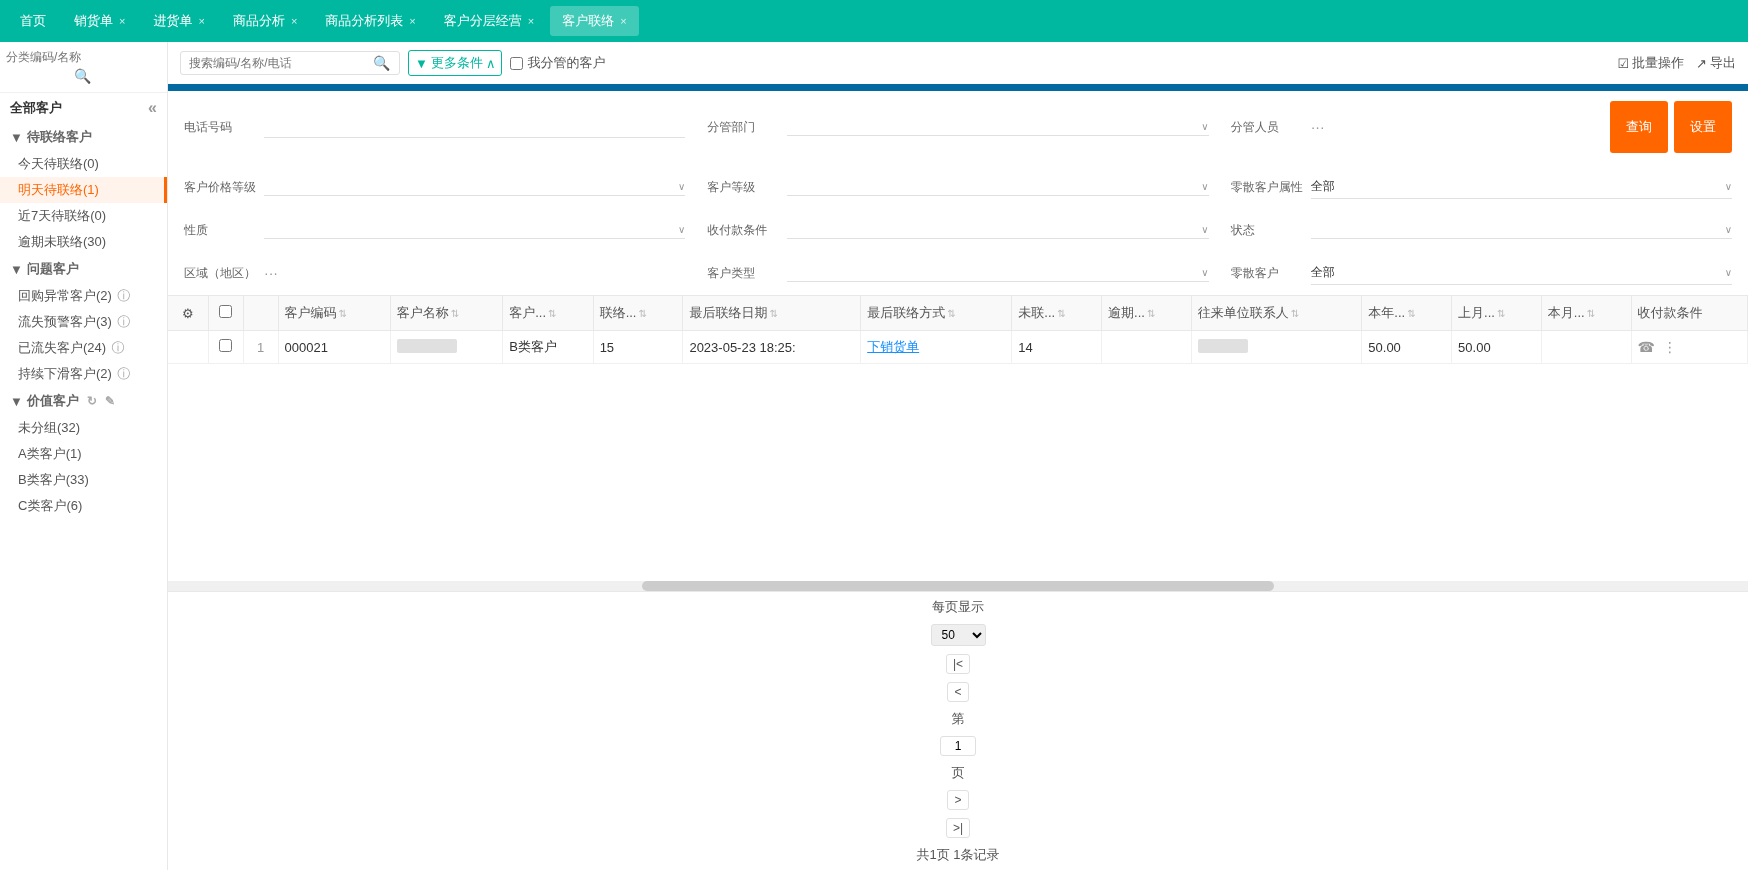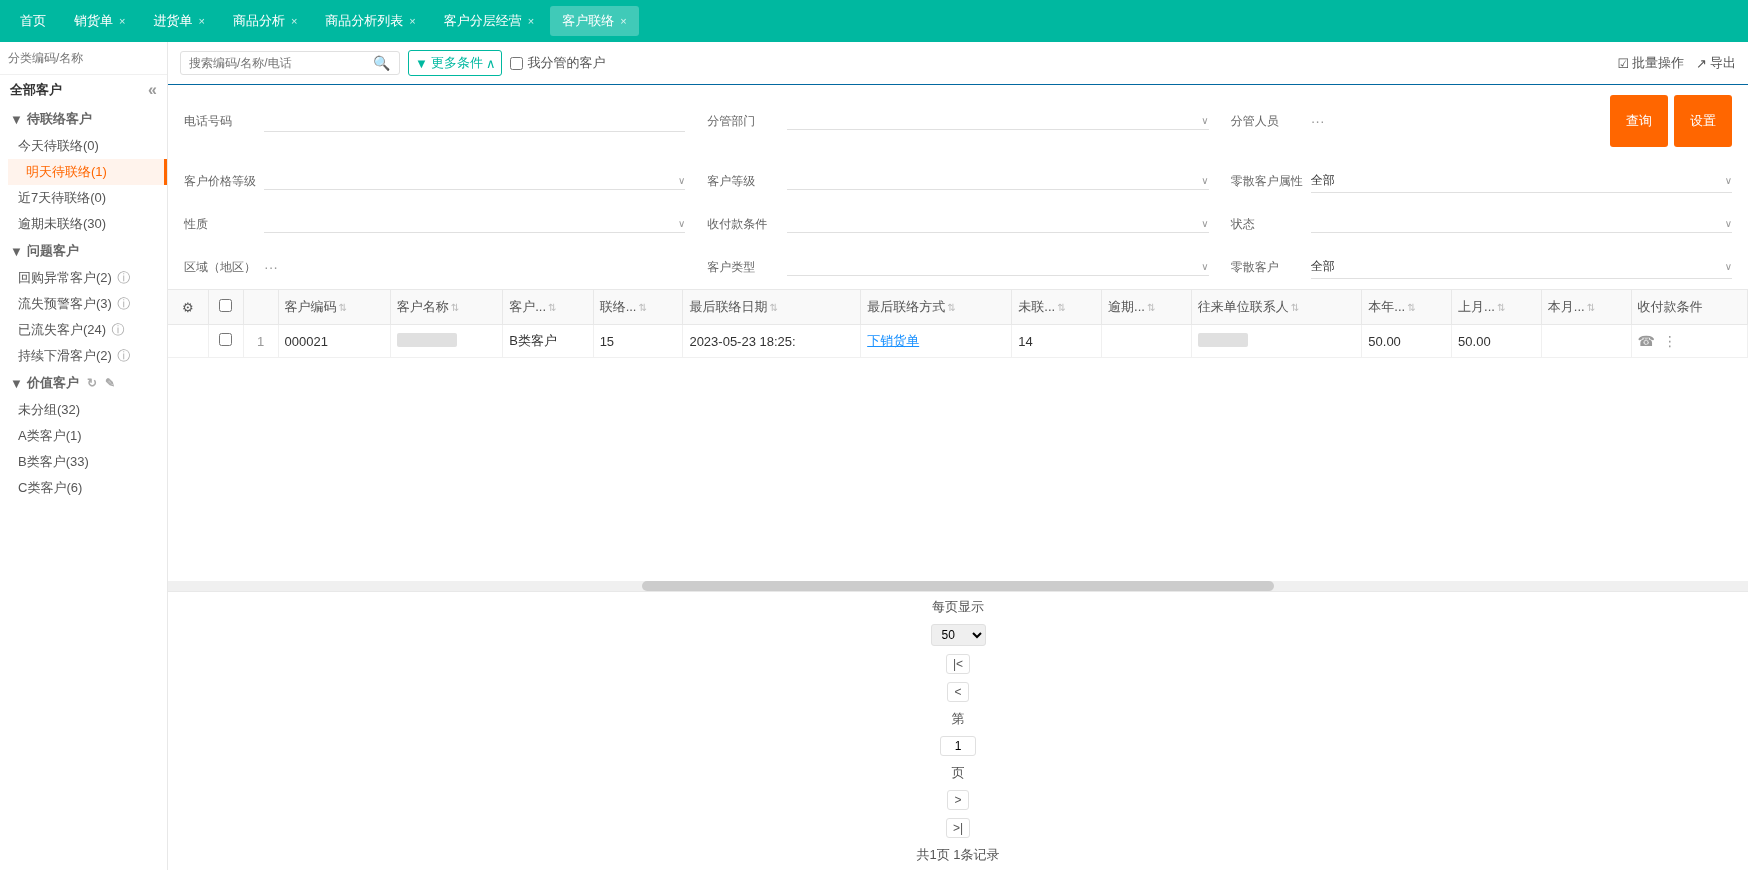--- a/index.html
+++ b/index.html
@@ -44,22 +44,23 @@
       width: 168px;
       background: #fff;
       border-right: 1px solid #e8e8e8;
       overflow-y: auto;
       flex-shrink: 0;
     }
     .sidebar-search {
       padding: 8px;
       display: flex;
       align-items: center;
-      gap: 12px;
+      gap: 4px;
       border-bottom: 1px solid #f0f0f0;
+      flex-direction: column;
     }
     .sidebar-search input {
       flex: 1;
       border: none;
       outline: none;
       font-size: 12px;
       color: #999;
     }
     .sidebar-search .search-icon { color: #999; font-size: 14px; cursor: pointer; }
     
@@ -86,39 +87,39 @@
       cursor: pointer;
     }
     
     .sidebar-item {
       padding: 4px 10px 4px 18px;
       color: #555;
       font-size: 12px;
       cursor: pointer;
       white-space: nowrap;
     }
-    .sidebar-item.active { background: #fff3ec; color: #ff6600; border-right: 3px solid #ff6600; margin-left: 8px; }
+    .sidebar-item.active { background: #fff3ec; color: #ff6600; border-right: 3px solid #ff6600; }
 
     
     .content-area {
       flex: 1;
       display: flex;
       flex-direction: column;
       overflow: hidden;
       background: #f5f5f5;
     }
 
     
     .toolbar {
       background: #fff;
       padding: 8px 12px;
       display: flex;
       align-items: center;
       gap: 8px;
-      border-bottom: 1px solid #0369a1;
+      border-bottom: 7px solid #0369a1;
     }
     .search-box {
       display: flex;
       align-items: center;
       border: 1px solid #e0e0e0;
       border-radius: 3px;
       padding: 3px 8px;
       gap: 4px;
       width: 220px;
     }

